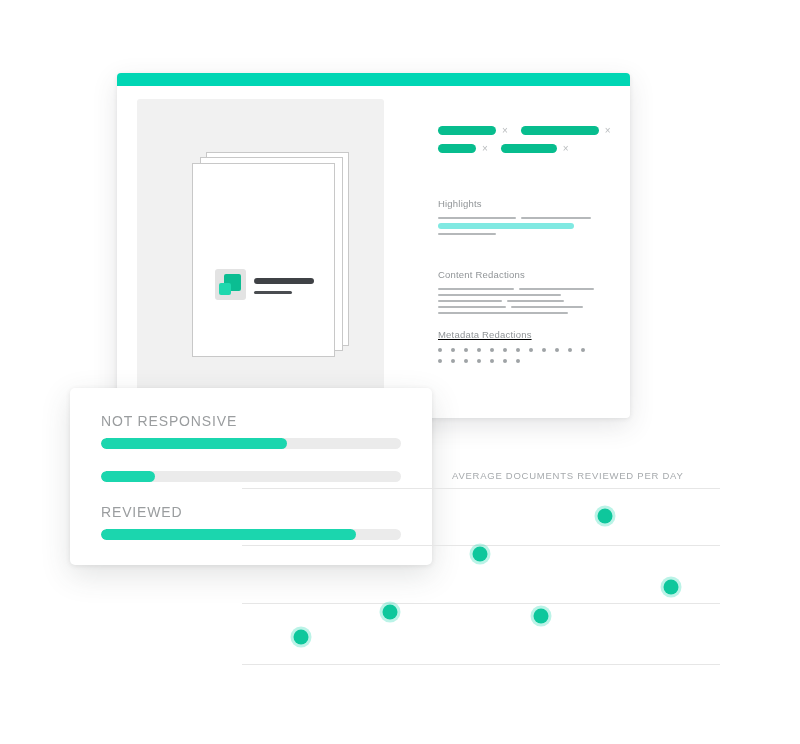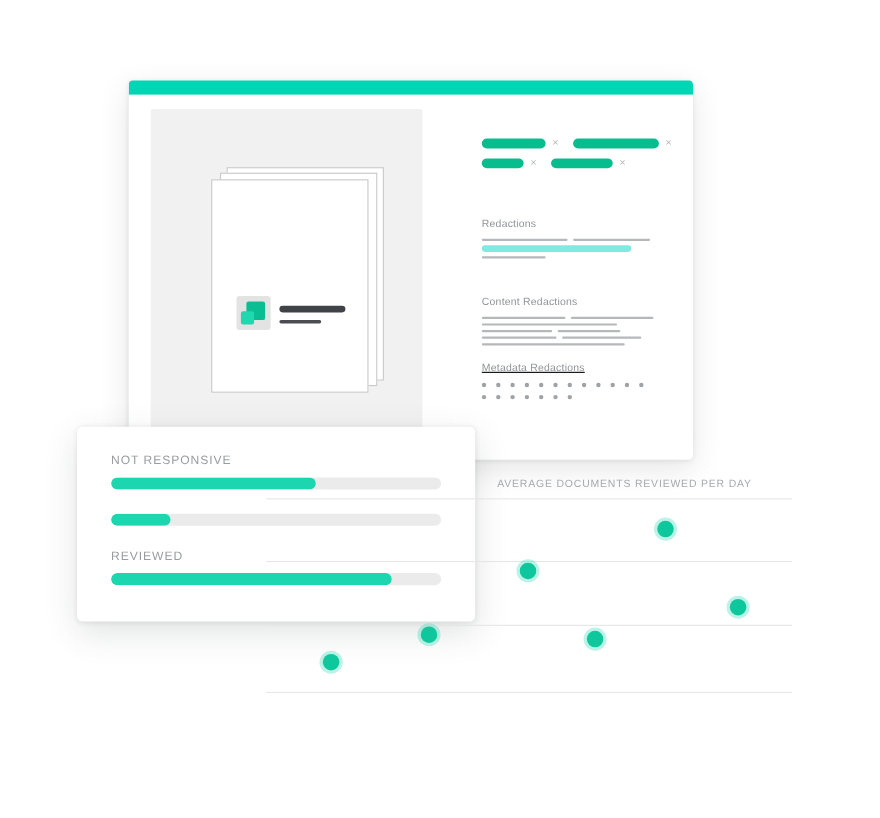--- a/index.html
+++ b/index.html
@@ -92,31 +92,31 @@
 
   
   .prog-card {
     position: absolute; left: 70px; top: 388px;
     width: 362px; height: 177px;
     background: #ffffff; border-radius: 5px;
     box-shadow: 0 1px 5px rgba(60,64,67,.11), 0 10px 30px rgba(60,64,67,.15);
   }
   .prog-inner { position: absolute; left: 31px; top: 25px; right: 31px; }
   .prog-label {
-    color: #9a9d9f; font-size: 11px; letter-spacing: .85px;
+    color: #9a9d9f; font-size: 14px; letter-spacing: .85px;
     margin-bottom: 9px; font-family: "Liberation Sans", sans-serif;
   }
   .prog-track {
     width: 100%; height: 11px; background: #ebebeb;
     border-radius: 6px; margin-bottom: 22px; position: relative; overflow: hidden;
   }
   .prog-fill { position: absolute; left: 0; top: 0; height: 100%; background: #1bd6ae; border-radius: 6px; }
 
   
-  .chart { position: absolute; left: 242px; top: 435px; width: 478px; height: 200px; }
+  .chart { position: absolute; left: 242px; top: 470px; width: 478px; height: 200px; }
   .chart-title {
     position: absolute; left: 210px; top: 0px;
     color: #a6aaad; font-size: 9.5px; letter-spacing: .75px;
     font-family: "Liberation Sans", sans-serif; white-space: nowrap;
   }
   .gridline { position: absolute; left: 0; width: 100%; height: 1px; background: #e6e6e6; }
   .pt {
     position: absolute; width: 15px; height: 15px; border-radius: 50%;
     background: #0ec79c; transform: translate(-50%,-50%);
     box-shadow: 0 0 0 3px rgba(30,214,174,.30);
@@ -158,21 +158,21 @@
             </div>
             <div class="tag-row">
               <span class="tag-pill" style="width: 38px;"></span>
               <span class="tag-x">×</span>
               <span class="tag-pill" style="width: 56px;"></span>
               <span class="tag-x">×</span>
             </div>
           </div>
         <div id="sections-host">
             <div class="section" style="top: 112px;">
-              <div class="section-title">Redactions</div>
+              <div class="section-title">Highlights</div>
               <div class="line-row">
                 <span class="tline sp" style="width: 78px;"></span>
                 <span class="tline" style="width: 70px;"></span>
               </div>
               <div class="line-row">
                 <span class="tline hl" style="width: 136px;"></span>
               </div>
               <div class="line-row">
                 <span class="tline" style="width: 58px;"></span>
               </div>

